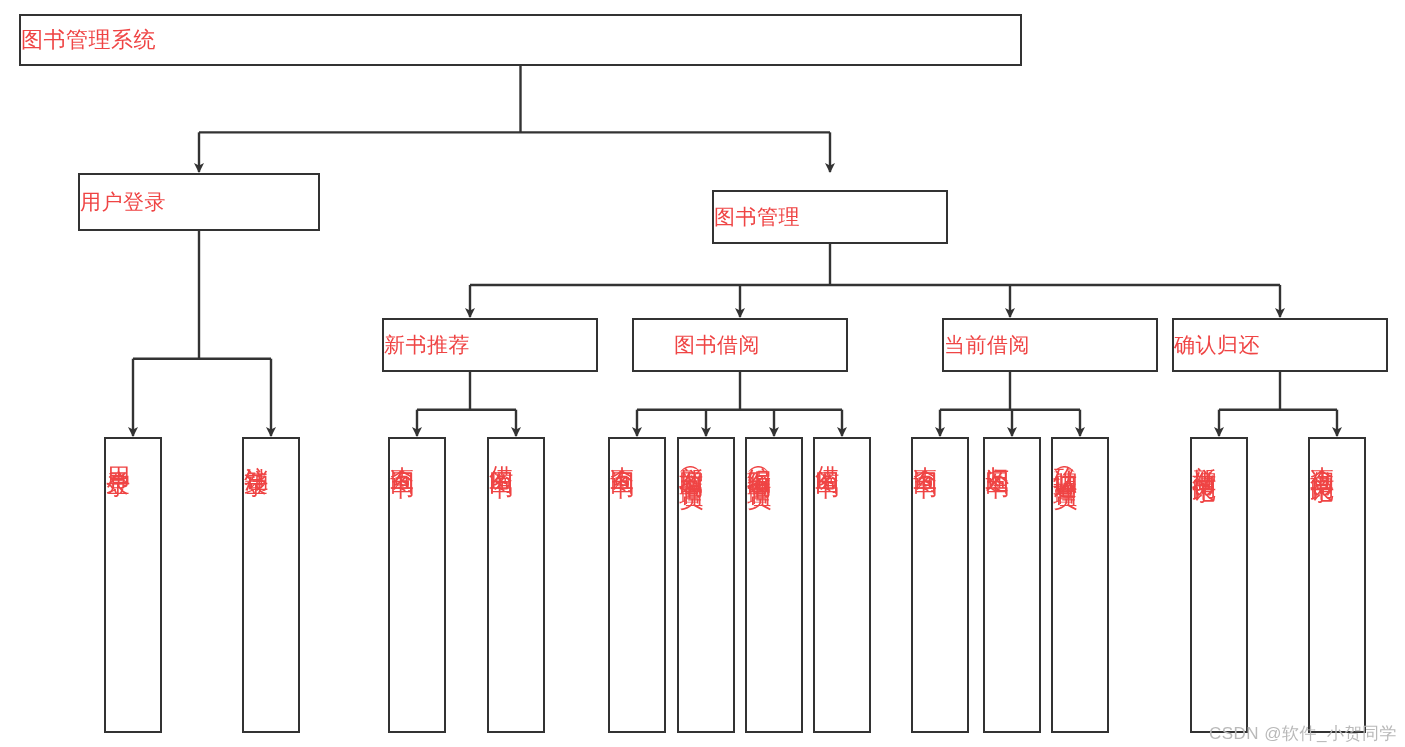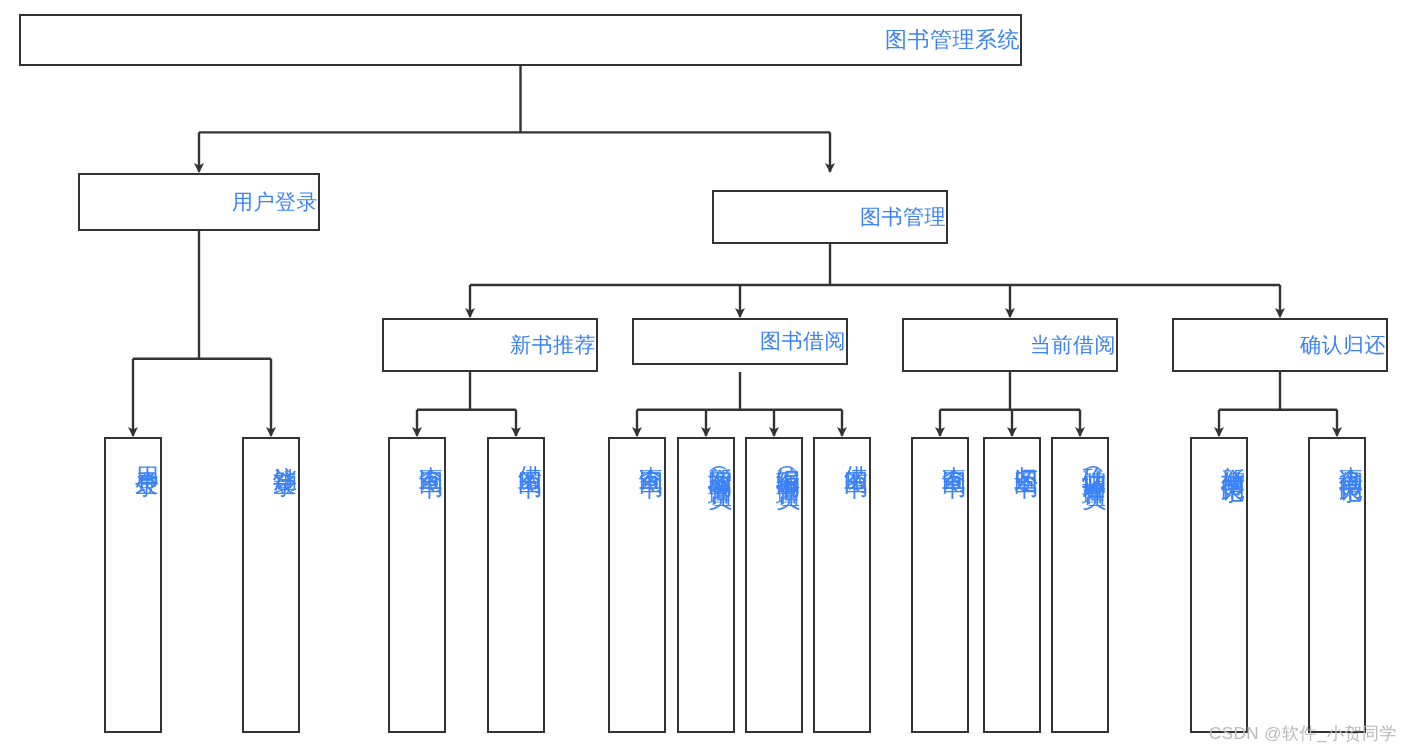--- a/index.html
+++ b/index.html
@@ -25,22 +25,22 @@
     height: 747px;
     pointer-events: none;
   }
   .node {
     position: absolute;
     box-sizing: border-box;
     border: 2px solid #333333;
     background: #ffffff;
     display: flex;
     align-items: center;
-    justify-content: flex-end;
-    color: #3b82f6;
+    justify-content: flex-start;
+    color: #ef4444;
   }
   .node-label {
     display: block;
     text-align: center;
     line-height: 1.18;
     letter-spacing: 0.5px;
   }
   
   .node.h .node-label {
     font-size: 21px;
@@ -126,24 +126,24 @@
       </div>
       <div class="node h" id="node-user-login" style="left: 78px; top: 173px; width: 242px; height: 58px;">
         <span class="node-label">用户登录</span>
       </div>
       <div class="node h" id="node-book-manage" style="left: 712px; top: 190px; width: 236px; height: 54px;">
         <span class="node-label">图书管理</span>
       </div>
       <div class="node h" id="node-new-book-rec" style="left: 362px; top: 318px; width: 216px; height: 54px; margin-left: 20px;">
         <span class="node-label">新书推荐</span>
       </div>
-      <div class="node h" id="node-book-borrow" style="left: 632px; top: 318px; width: 216px; height: 47px;">
+      <div class="node h" id="node-book-borrow" style="left: 632px; top: 318px; width: 216px; height: 54px; padding-left: 40px;">
         <span class="node-label">图书借阅</span>
       </div>
-      <div class="node h" id="node-current-borrow" style="left: 902px; top: 318px; width: 216px; height: 54px;">
+      <div class="node h" id="node-current-borrow" style="left: 942px; top: 318px; width: 216px; height: 54px;">
         <span class="node-label">当前借阅</span>
       </div>
       <div class="node h" id="node-borrow-record" style="left: 1172px; top: 318px; width: 216px; height: 54px;">
         <span class="node-label">确认归还</span>
       </div>
       <div class="node v" id="node-leaf-user-login" style="left: 104px; top: 437px; width: 58px; height: 296px;">
         <span class="node-label">用户登录</span>
       </div>
       <div class="node v" id="node-leaf-user-logout" style="left: 242px; top: 437px; width: 58px; height: 296px;">
         <span class="node-label">注销登录</span>

